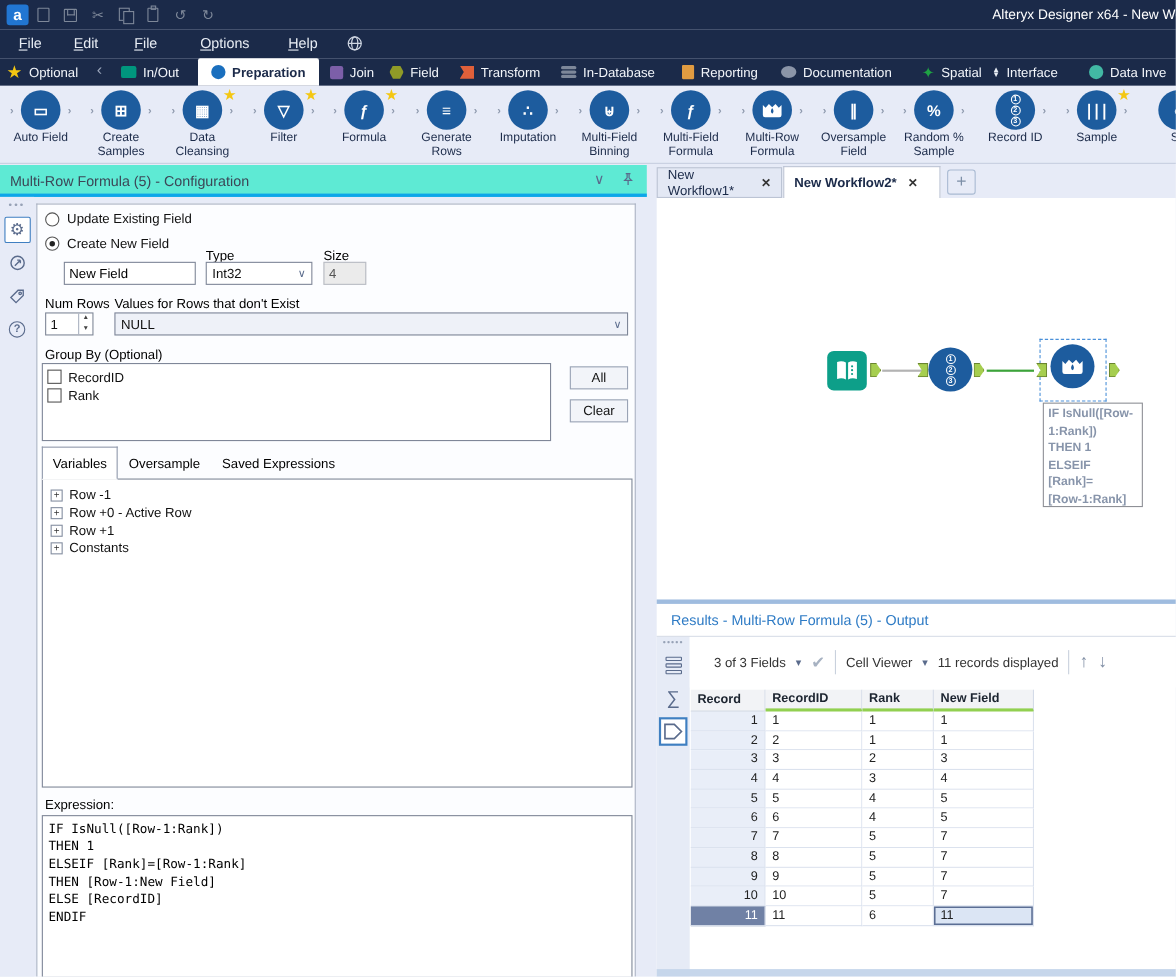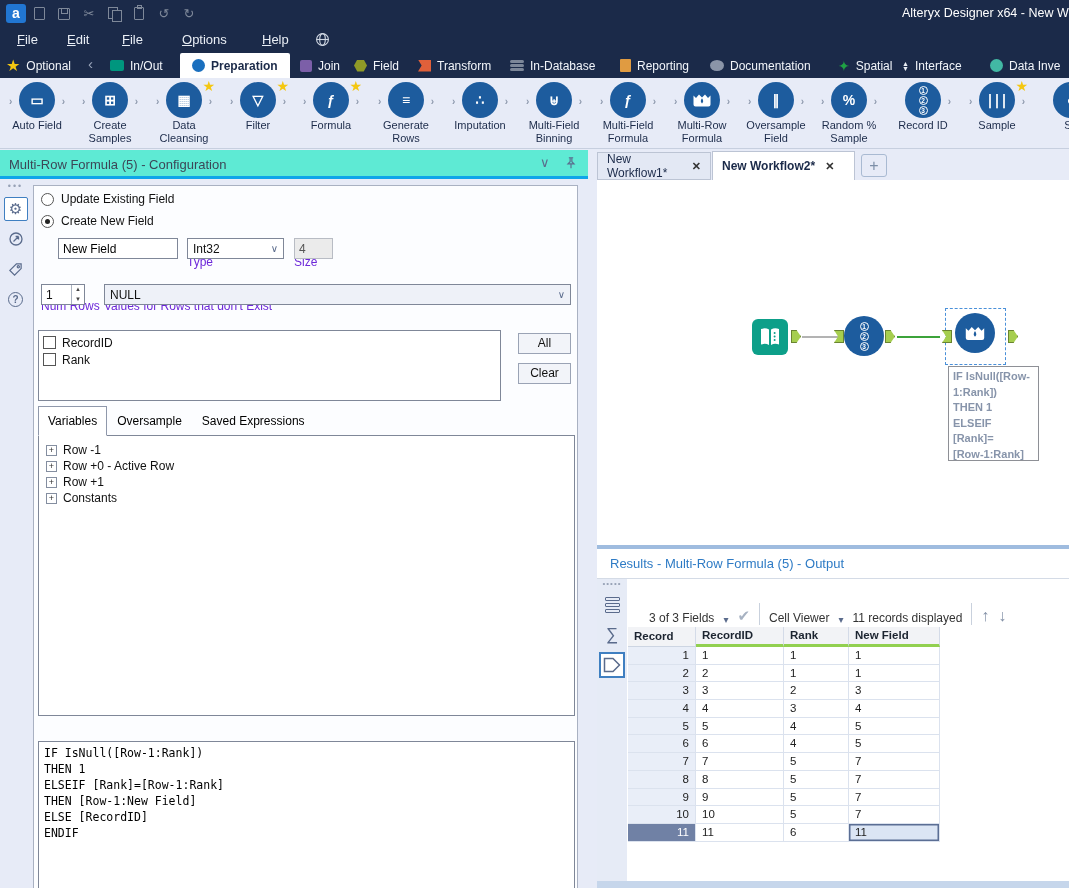--- a/index.html
+++ b/index.html
@@ -65,21 +65,21 @@
   .cfg-pin { position:absolute; left:564px; top:6px; }
   .cfg-side { position:absolute; left:0; top:179px; width:31px; height:709px; background:#e7ebf7; }
   .cfg-dots { text-align:center; color:#97a2b6; font-size:9px; letter-spacing:2px; padding-top:2px; }
   .side-ic { width:24px; height:24px; margin:6px auto 0; display:flex; align-items:center; justify-content:center; color:#5a6b8c; font-size:15px; }
   .side-ic.sel { background:#fff; border:1.5px solid #3f7fc1; border-radius:2px; }
   .help-circ { width:15px; height:15px; border:1.4px solid #5a6b8c; border-radius:50%; font-size:10px; line-height:13px; text-align:center; font-weight:bold; }
   .cfg-content { position:absolute; left:33px; top:185px; width:545px; height:703px; background:#fcfdff; border:1px solid #a9b1c2; border-bottom:none; font-size:12px; color:#111; }
   .radio-row { position:absolute; left:7px; display:flex; align-items:center; gap:7px; }
   .radio { width:13px; height:13px; border:1px solid #555; border-radius:50%; background:#fff; position:relative; }
   .radio.on::after { content:""; position:absolute; left:3px; top:3px; width:5px; height:5px; background:#222; border-radius:50%; }
-  .flbl { position:absolute; color:#6d28d9;margin-top:30px; }
+  .flbl { position:absolute; color:#000000; }
   .tinput { position:absolute; height:21px; border:1px solid #7f8798; background:#fff; font-family:"Liberation Sans",sans-serif; font-size:12px; padding:0 4px; }
   .tinput:disabled { background:#ebebeb; border-color:#b8bcc4; color:#555; }
   .selbox { position:absolute; height:21px; border:1px solid #7f8798; background:#fff; display:flex; align-items:center; padding:0 5px; }
   .selbox .car { position:absolute; right:5px; color:#5a6b8c; font-size:10px; }
   .selbox.gray { background:#eef1f8; }
   .spin { position:absolute; left:7px; top:98px; width:44px; height:21px; border:1px solid #7f8798; background:#fff; }
   .spin .val { position:absolute; left:4px; top:3px; }
   .spin .btns { position:absolute; right:0; top:0; width:13px; height:100%; border-left:1px solid #aab2c0; display:flex; flex-direction:column; }
   .spin .btns i { flex:1; font-size:6px; color:#444; text-align:center; line-height:9px; font-style:normal; }
   .listbox { position:absolute; left:4px; top:144px; width:463px; height:71px; background:#fff; border:1px solid #7f8798; padding:3px 4px; }
@@ -115,21 +115,21 @@
   .results { position:absolute; left:597px; top:545px; width:472px; height:343px; background:#fff; }
   .res-topstrip { position:absolute; left:0; top:0; width:472px; height:4px; background:#9fbcdf; }
   .res-header { position:absolute; left:13px; top:11px; color:#2e7bc5; font-size:13px; }
   .res-hline { position:absolute; left:0; top:33px; width:472px; height:1px; background:#d4dbe6; }
   .res-side { position:absolute; left:0; top:34px; width:30px; height:309px; background:#e6ebf6; }
   .res-dots { text-align:center; color:#97a2b6; font-size:8px; letter-spacing:1px; }
   .rs-ic { width:26px; height:26px; margin:4px auto 2px; display:flex; align-items:center; justify-content:center; color:#5a6b8c; }
   .rs-ic.sel { background:#fff; border:2px solid #3f7fc1; }
   .layers { display:flex; flex-direction:column; gap:2px; }
   .layers i { width:15px; height:4px; border:1.4px solid #5a6b8c; border-radius:1px; }
-  .res-toolbar { position:absolute; left:30px; top:34px; width:442px; height:46px; background:#fff; display:flex; align-items:flex-end; gap:9px; padding-left:22px; color:#333; }
+  .res-toolbar { position:absolute; left:30px; top:34px; width:442px; height:46px; background:#fff; display:flex; align-items:center; gap:9px; padding-left:22px; color:#333; }
   .car2 { color:#5a6b8c; font-size:10px; }
   .tool-check { color:#a7b2c2; font-size:15px; }
   .vdiv { width:1px; height:22px; background:#c9d1dd; }
   .arr { color:#8290a6; font-size:16px; }
   .res-table { position:absolute; left:31px; top:82px; }
   .thead, .trow { display:grid; grid-template-columns:68px 88px 65px 91px; }
   .th { height:20px; background:#f2f3f6; font-weight:bold; font-size:11.5px; color:#1c2430; padding:3px 0 0 6px; border-right:1px solid #d4dbe8; border-bottom:1px solid #cdd5e2; }
   .th.green { border-bottom:3px solid #92d050; padding-top:2px; }
   .td { height:17.7px; font-size:11.5px; padding:2px 6px 0; border-right:1px solid #dbe2ee; border-bottom:1px solid #dbe2ee; background:#fff; color:#222; }
   .td.num { background:#e9eef8; text-align:right; }

